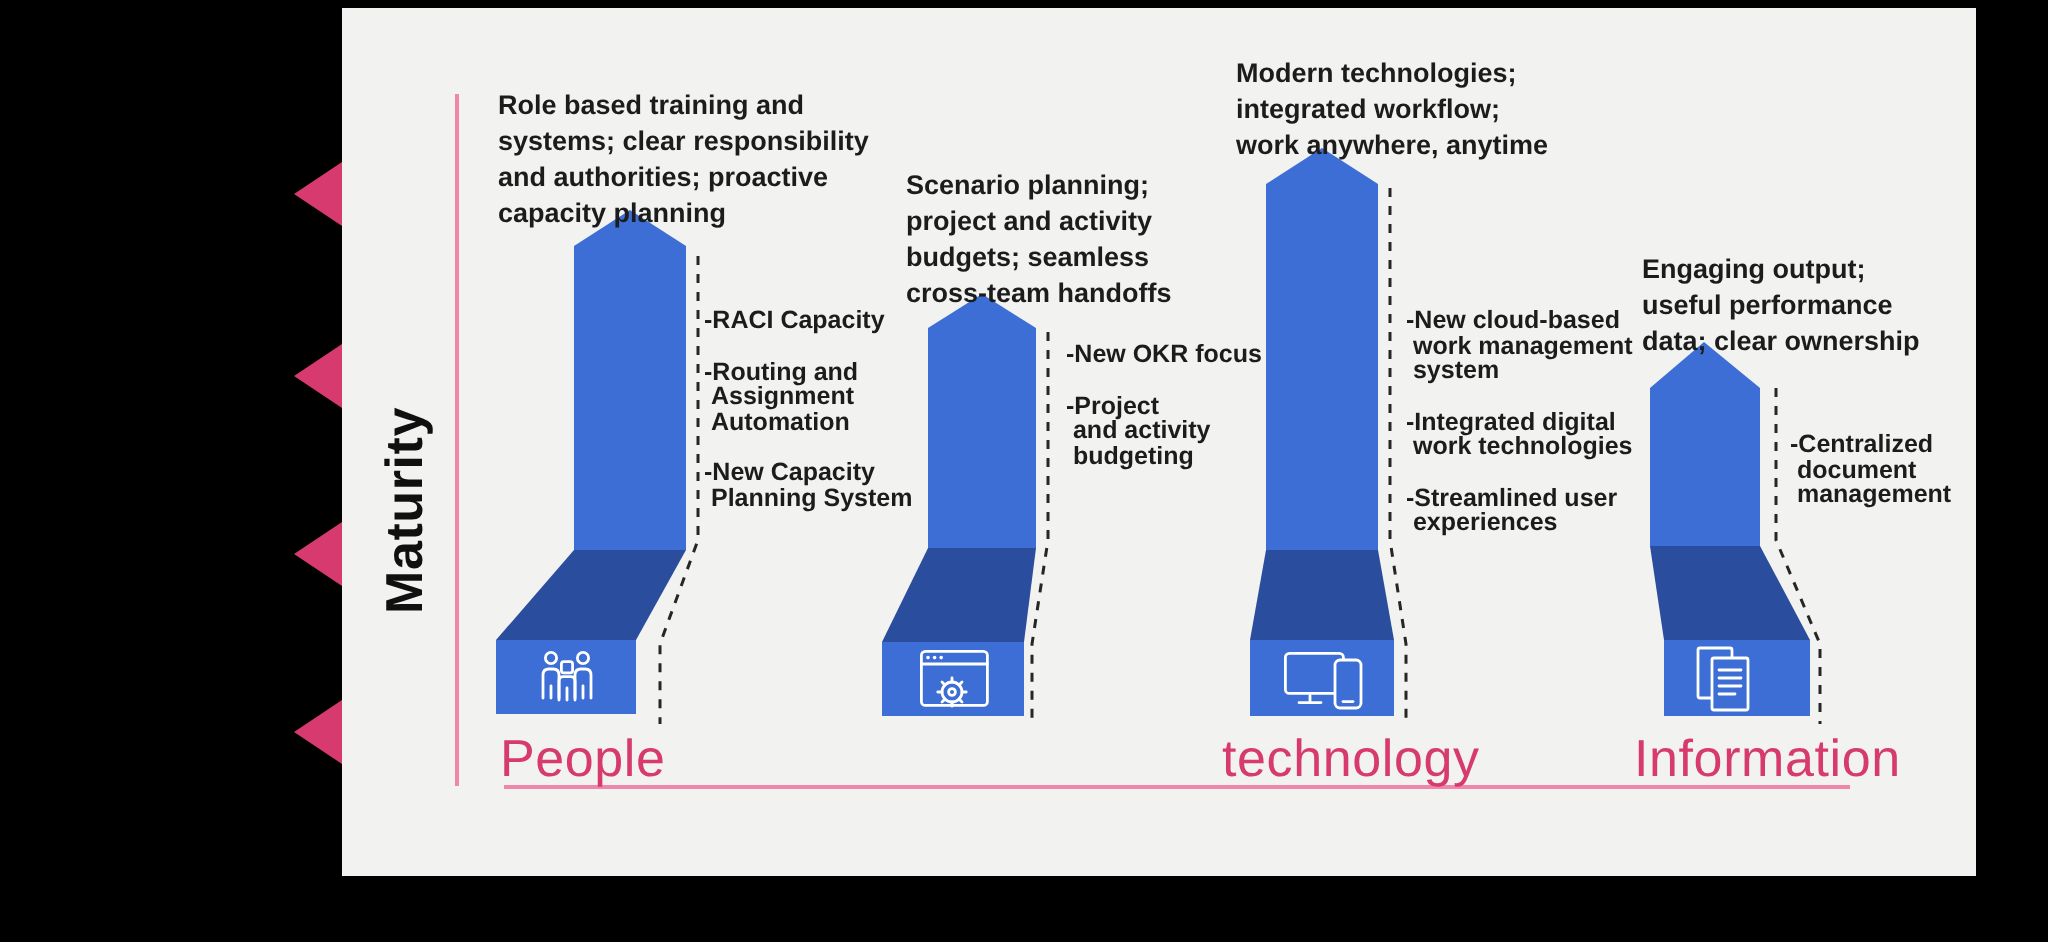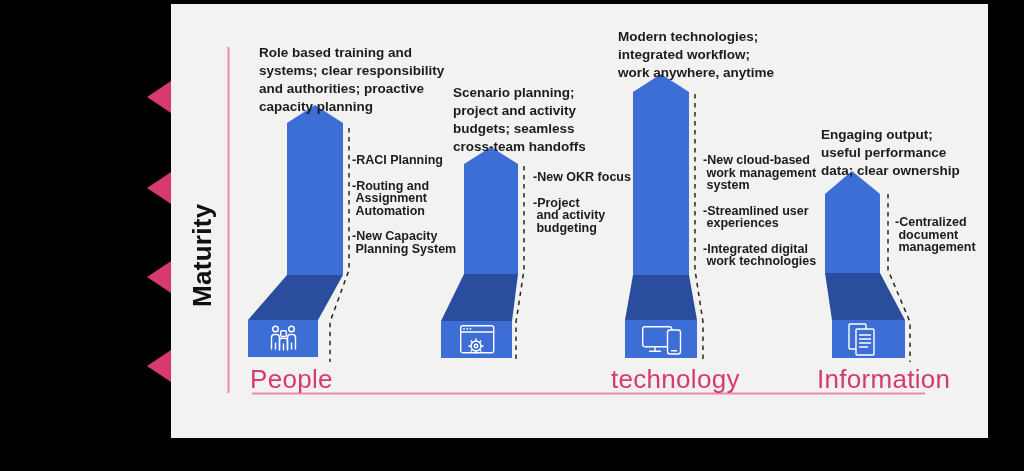--- a/index.html
+++ b/index.html
@@ -107,26 +107,26 @@
         <rect class="icon-fill" x="8" y="6" width="18" height="26" rx="1"></rect>
         <path class="icon" d="M11.5 12 h11 M11.5 16 h11 M11.5 20 h11 M11.5 24 h8"></path>
       </g>
     </g>
   </svg>
 
   <div class="text-layer">
 
     <div class="y-label">Maturity</div>
 
-    <div class="heading" style="left:88px;top:40px">Role based training and
+    <div class="heading" style="left:78px;top:40px">Role based training and
 systems; clear responsibility
 and authorities; proactive
 capacity planning</div>
     <div class="bullets" style="left:181px;top:150px">
-      <div class="bullet">-RACI Planning</div>
+      <div class="bullet">-RACI Capacity</div>
       <div class="bullet">-Routing and
  Assignment
  Automation</div>
       <div class="bullet">-New Capacity
  Planning System</div>
     </div>
     <div class="col-label" style="left:79px">People</div>
 
     <div class="heading" style="left:282px;top:80px">Scenario planning;
 project and activity
@@ -139,24 +139,24 @@
  budgeting</div>
     </div>
 
     <div class="heading" style="left:447px;top:24px">Modern technologies;
 integrated workflow;
 work anywhere, anytime</div>
     <div class="bullets" style="left:532px;top:150px">
       <div class="bullet">-New cloud-based
  work management
  system</div>
+      <div class="bullet">-Integrated digital
+ work technologies</div>
       <div class="bullet">-Streamlined user
  experiences</div>
-      <div class="bullet">-Integrated digital
- work technologies</div>
     </div>
     <div class="col-label" style="left:440px">technology</div>
 
     <div class="heading" style="left:650px;top:122px">Engaging output;
 useful performance
 data; clear ownership</div>
     <div class="bullets" style="left:724px;top:212px">
       <div class="bullet">-Centralized
  document
  management</div>

